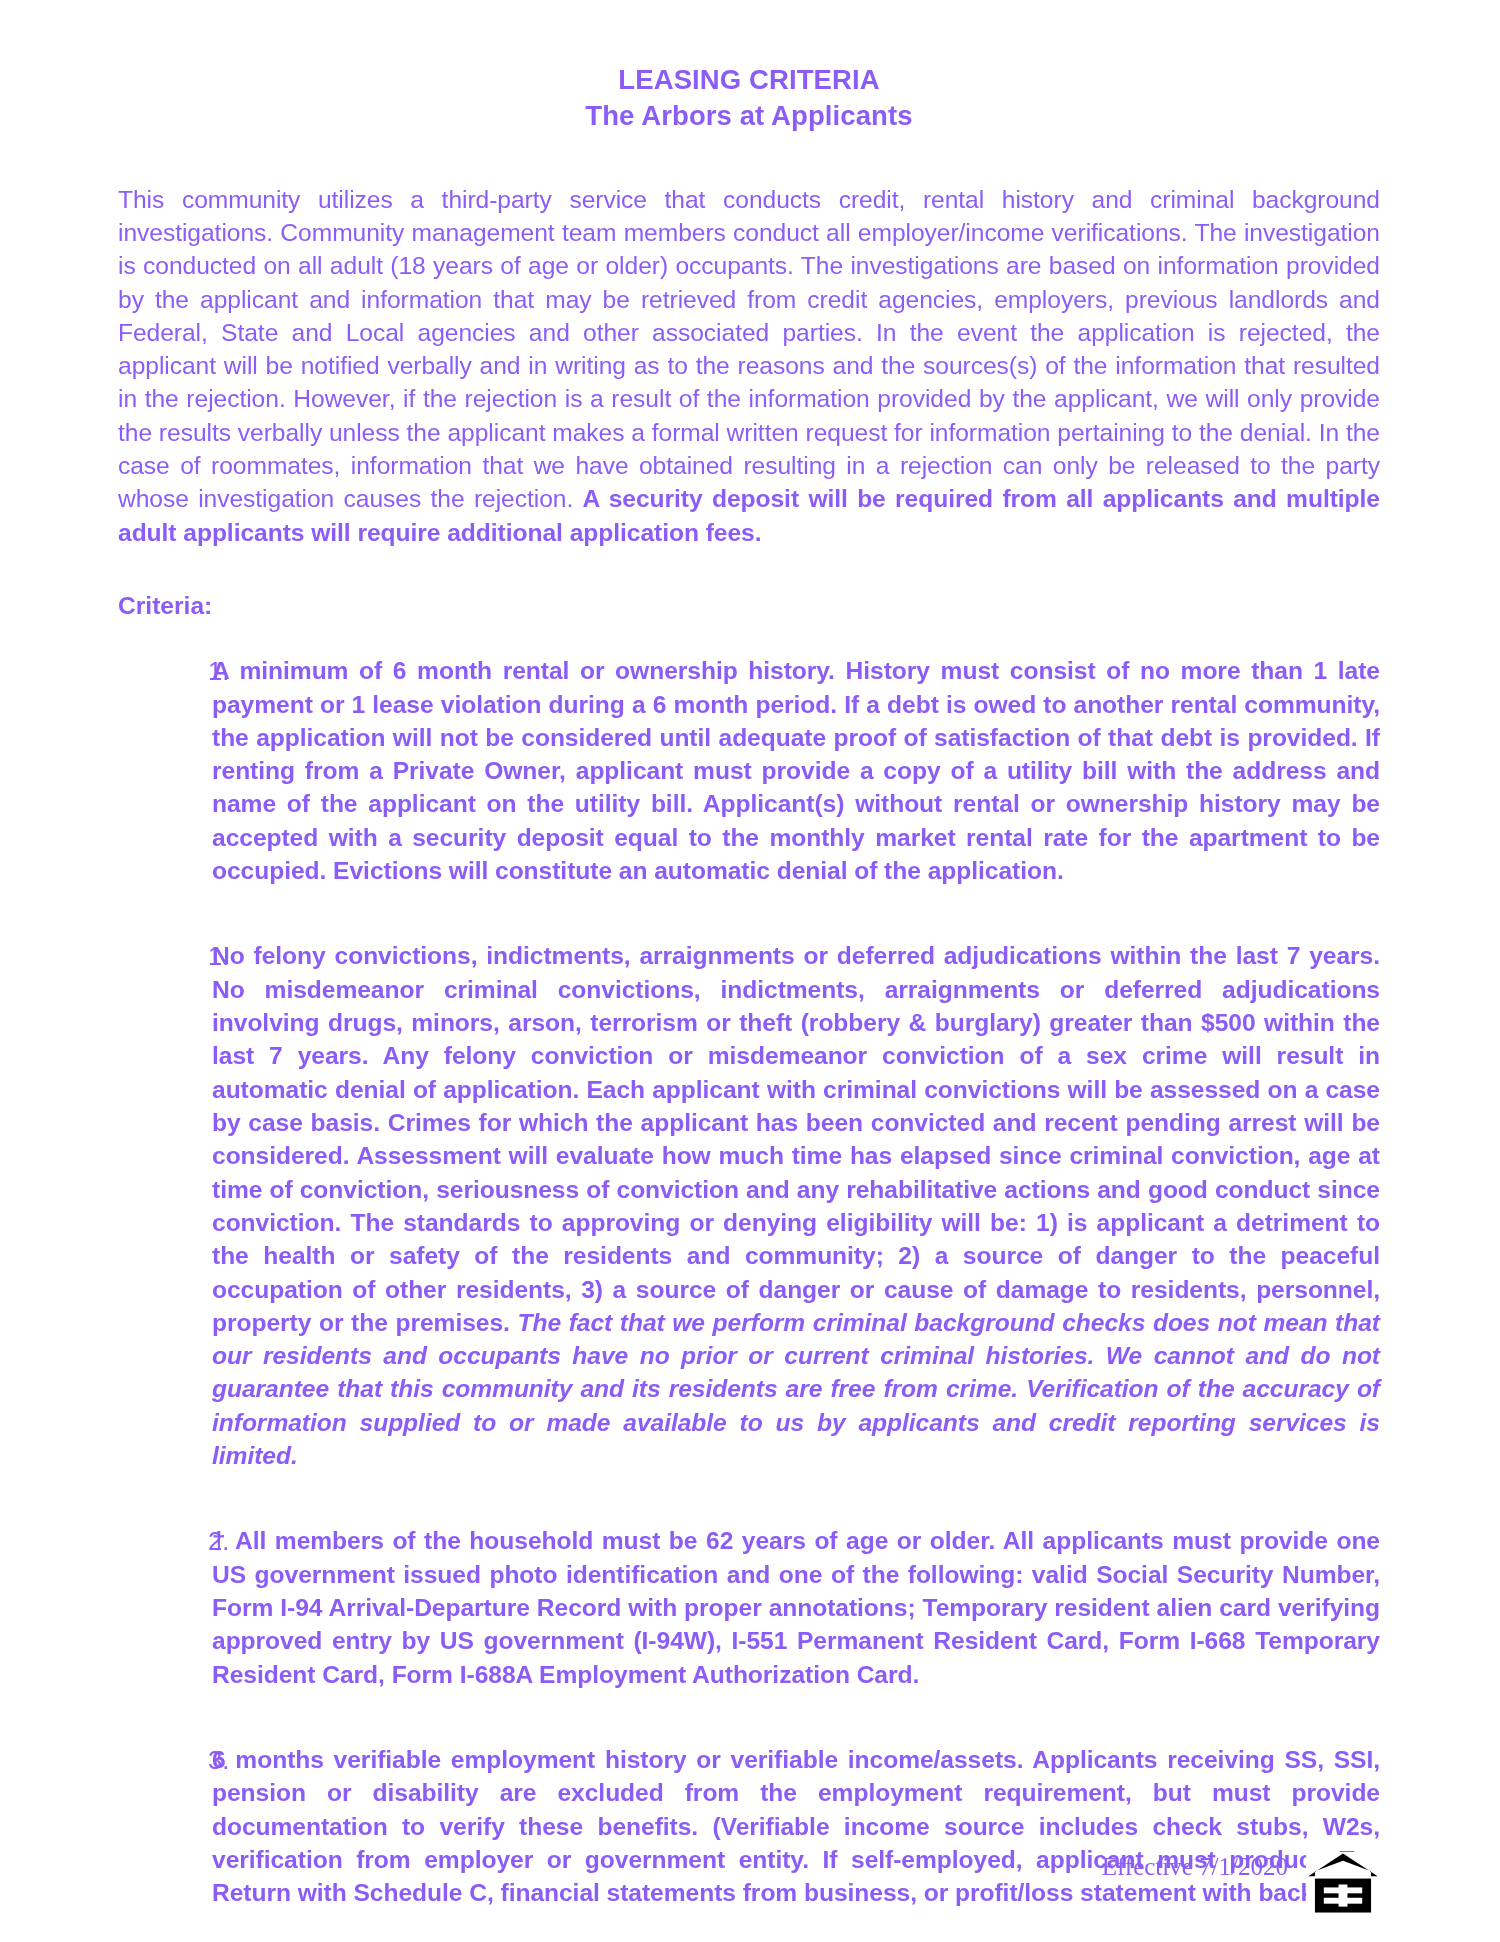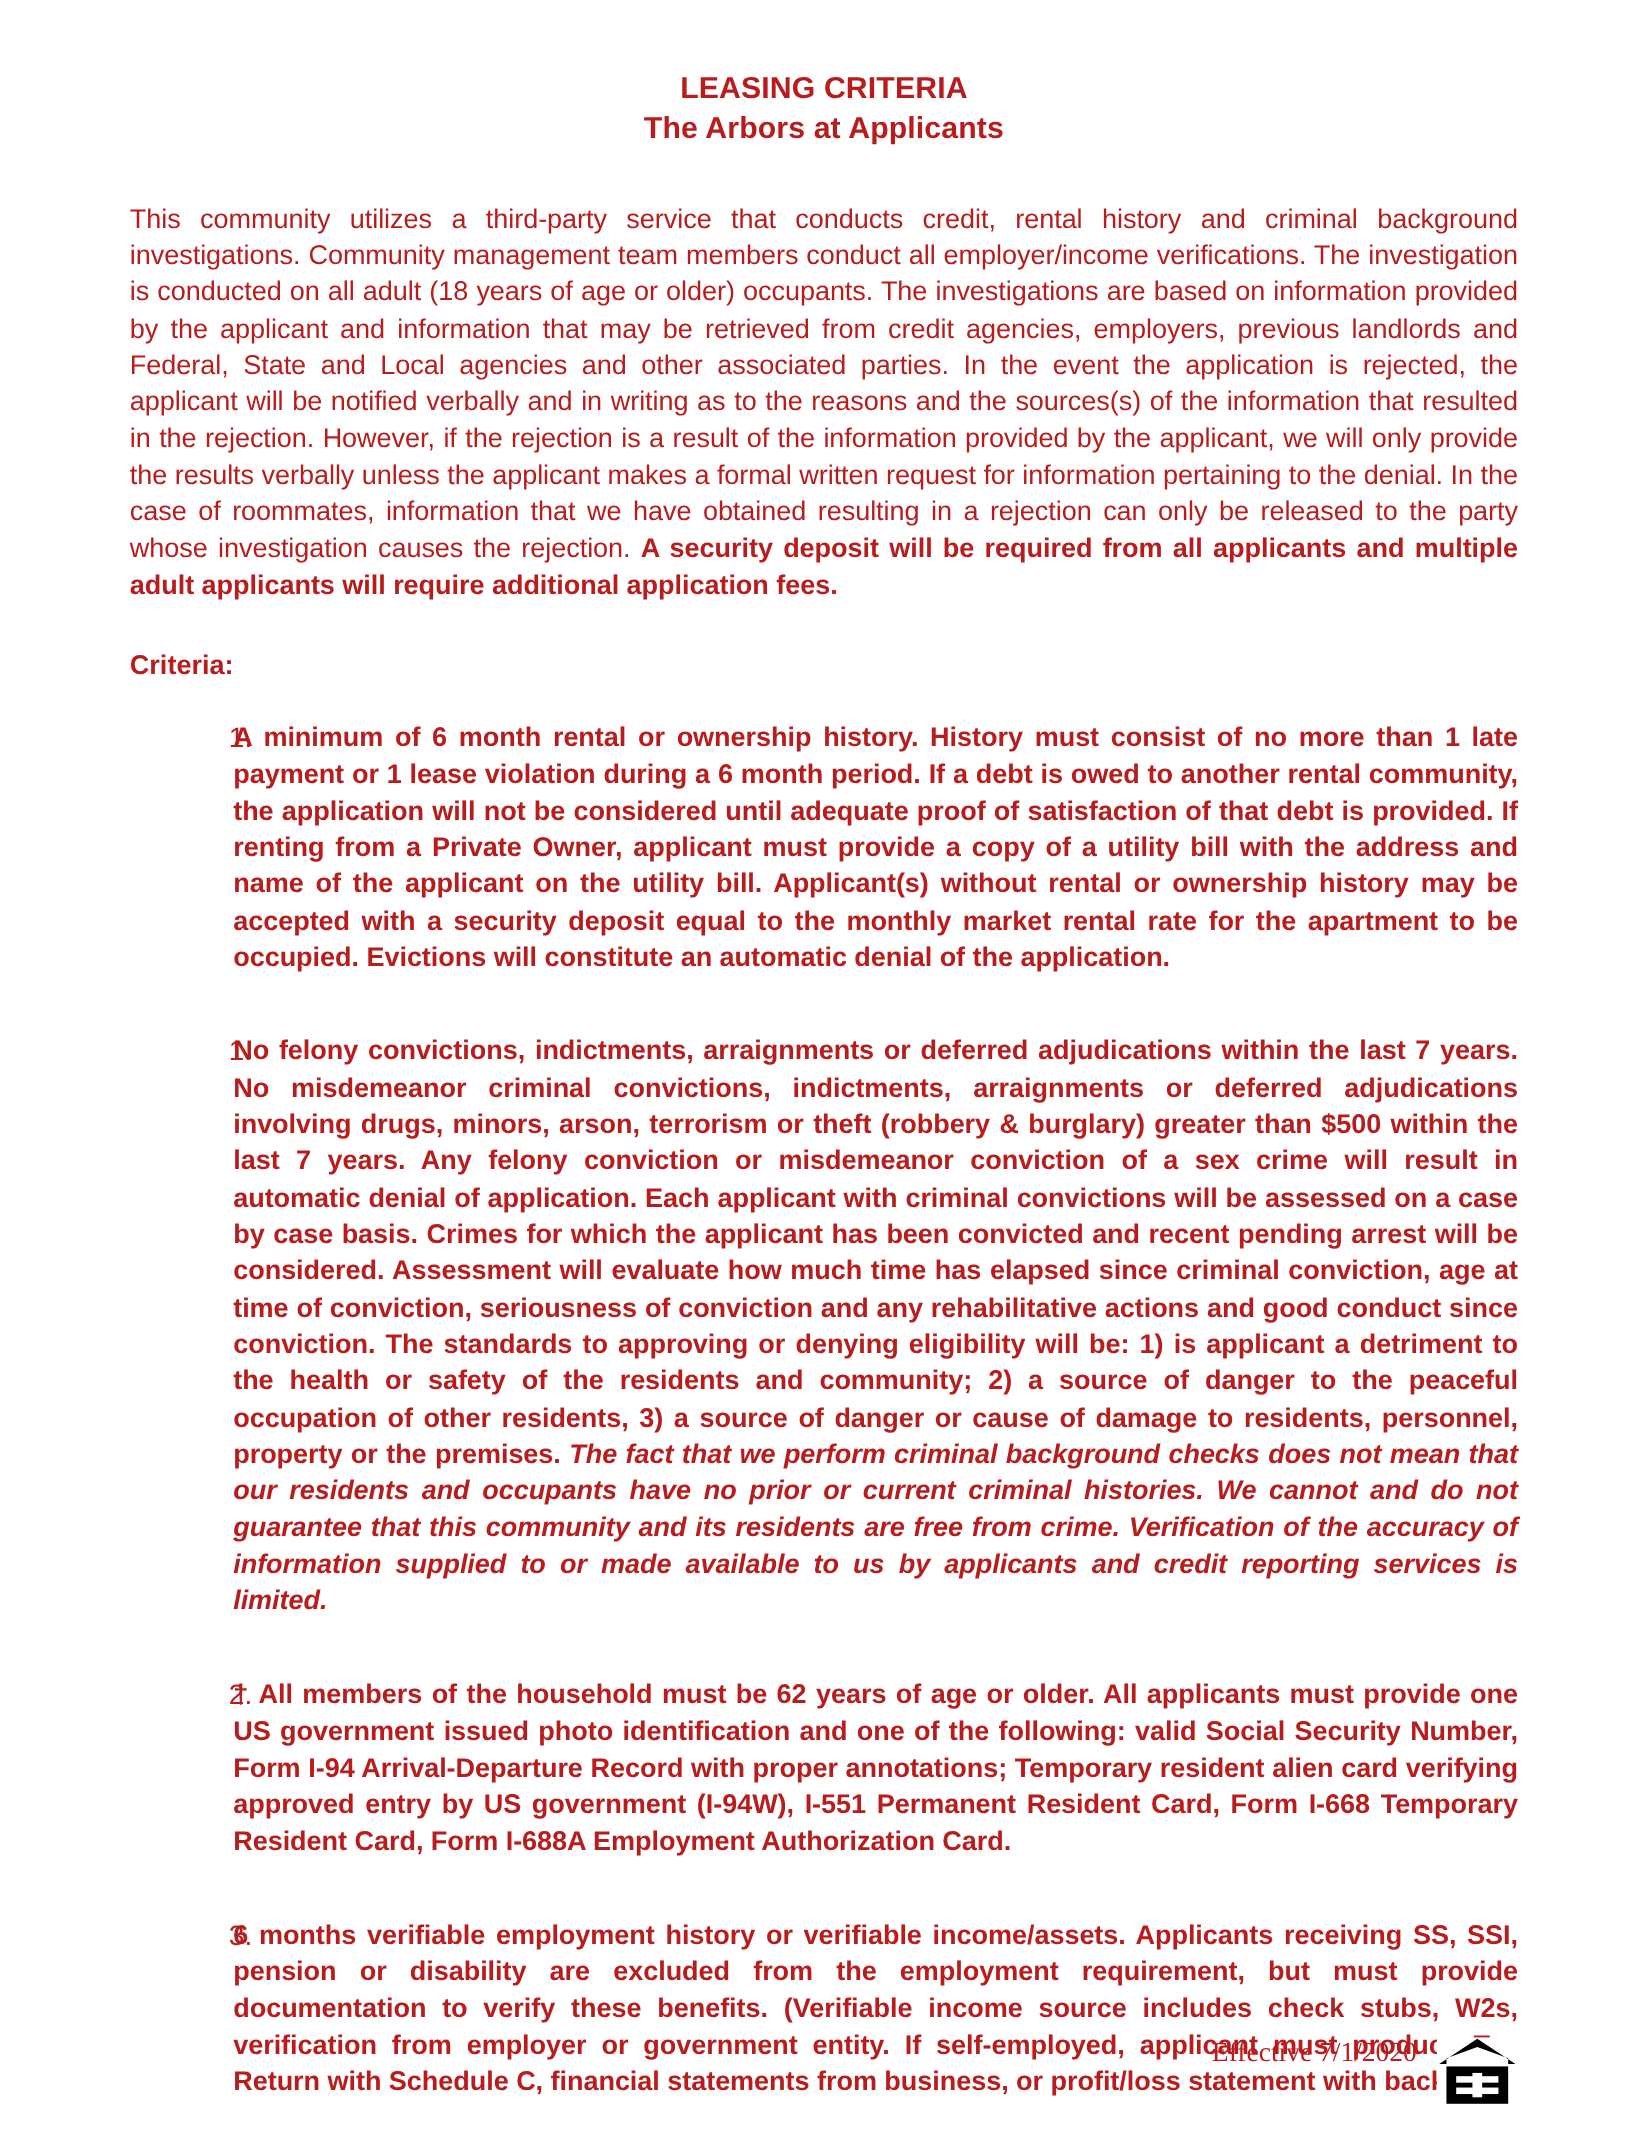--- a/index.html
+++ b/index.html
@@ -6,21 +6,21 @@
     margin: 0;
     padding: 0;
     background: #ffffff;
   }
   .page {
     position: relative;
     width: 1500px;
     height: 1942px;
     background: #ffffff;
     font-family: "Liberation Sans", sans-serif;
-    color: #b91c1c;
+    color: #8b5cf6;
     box-sizing: border-box;
     padding: 0;
     overflow: hidden;
   }
   .sheet {
     position: absolute;
     left: 118px;
     top: 62px;
     width: 1262px;
   }

